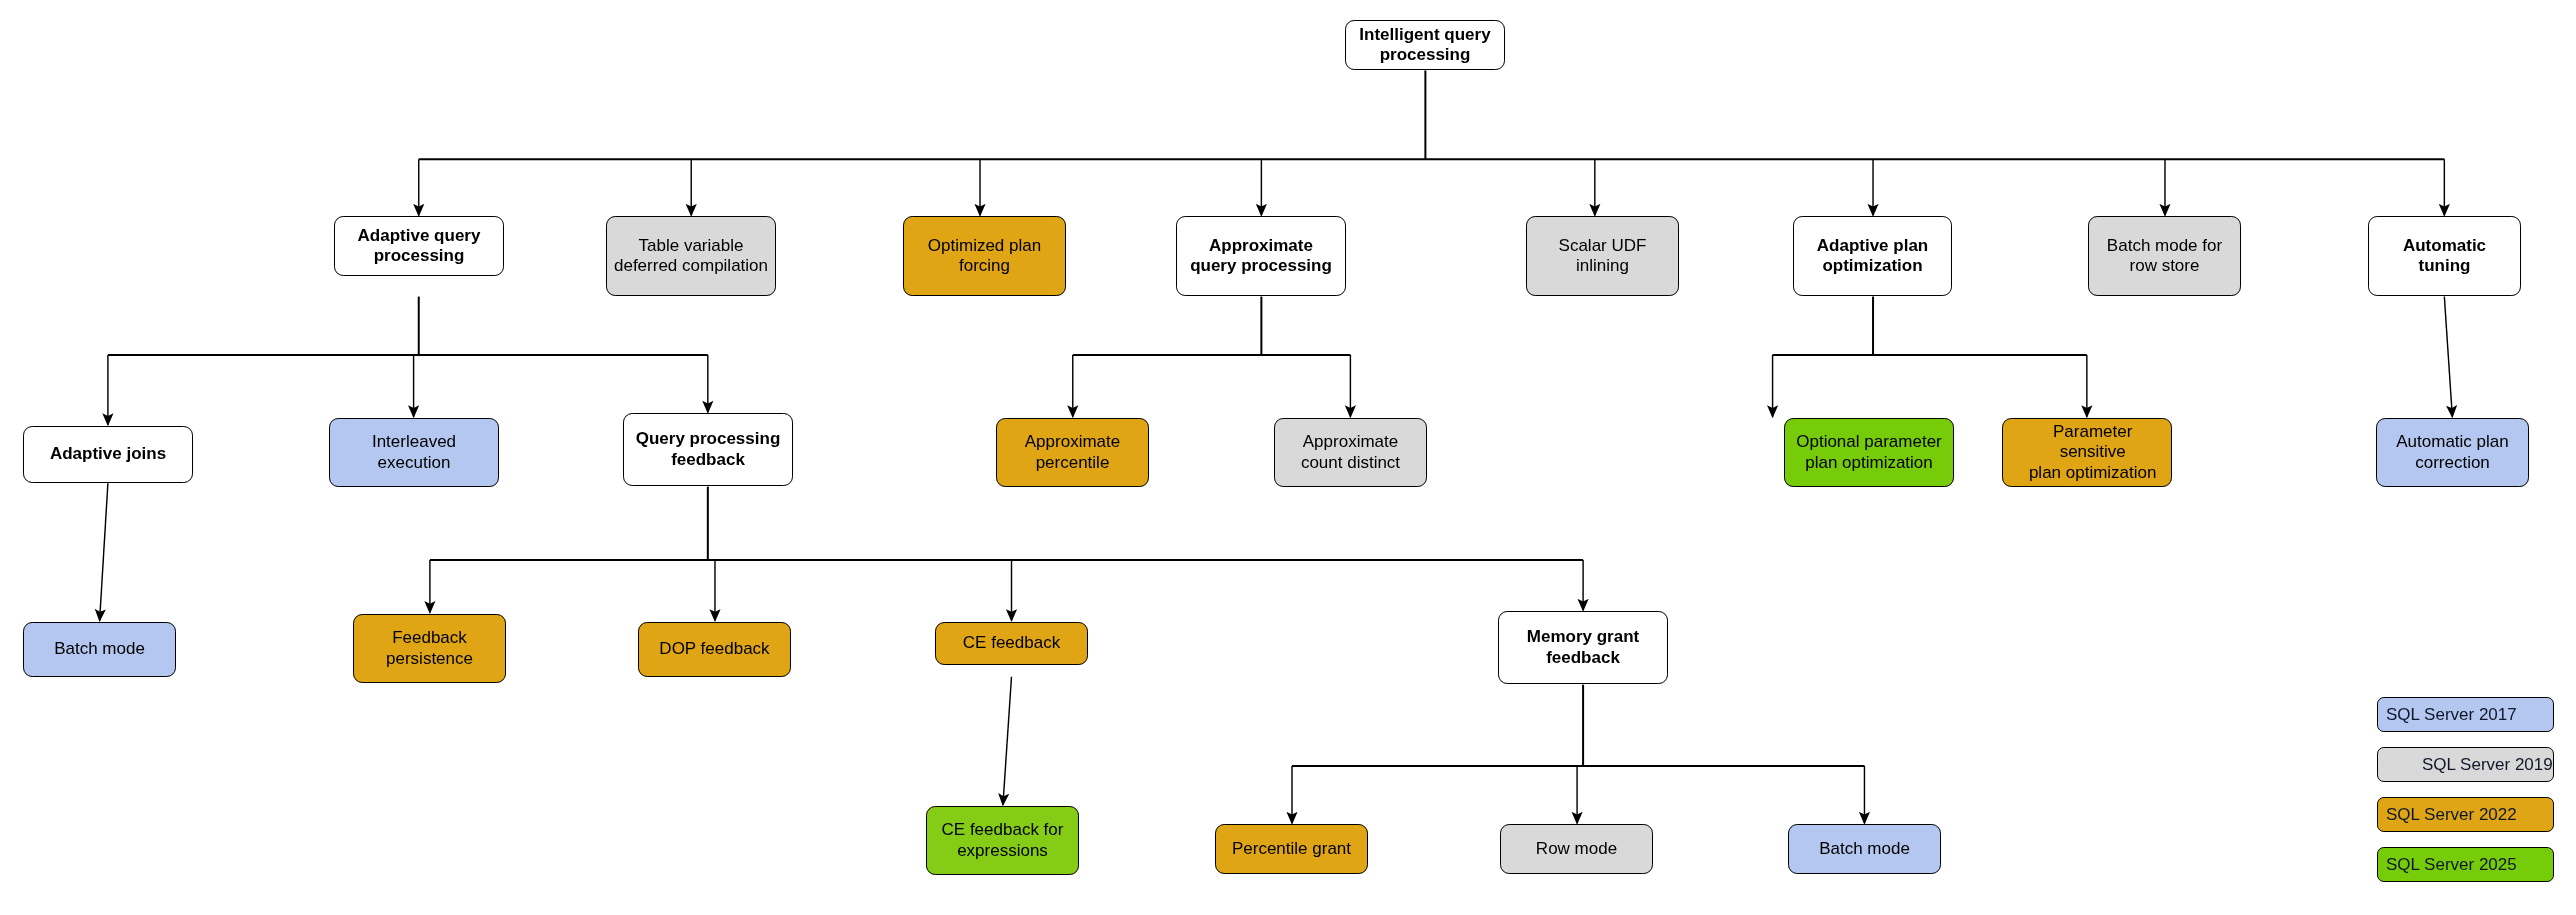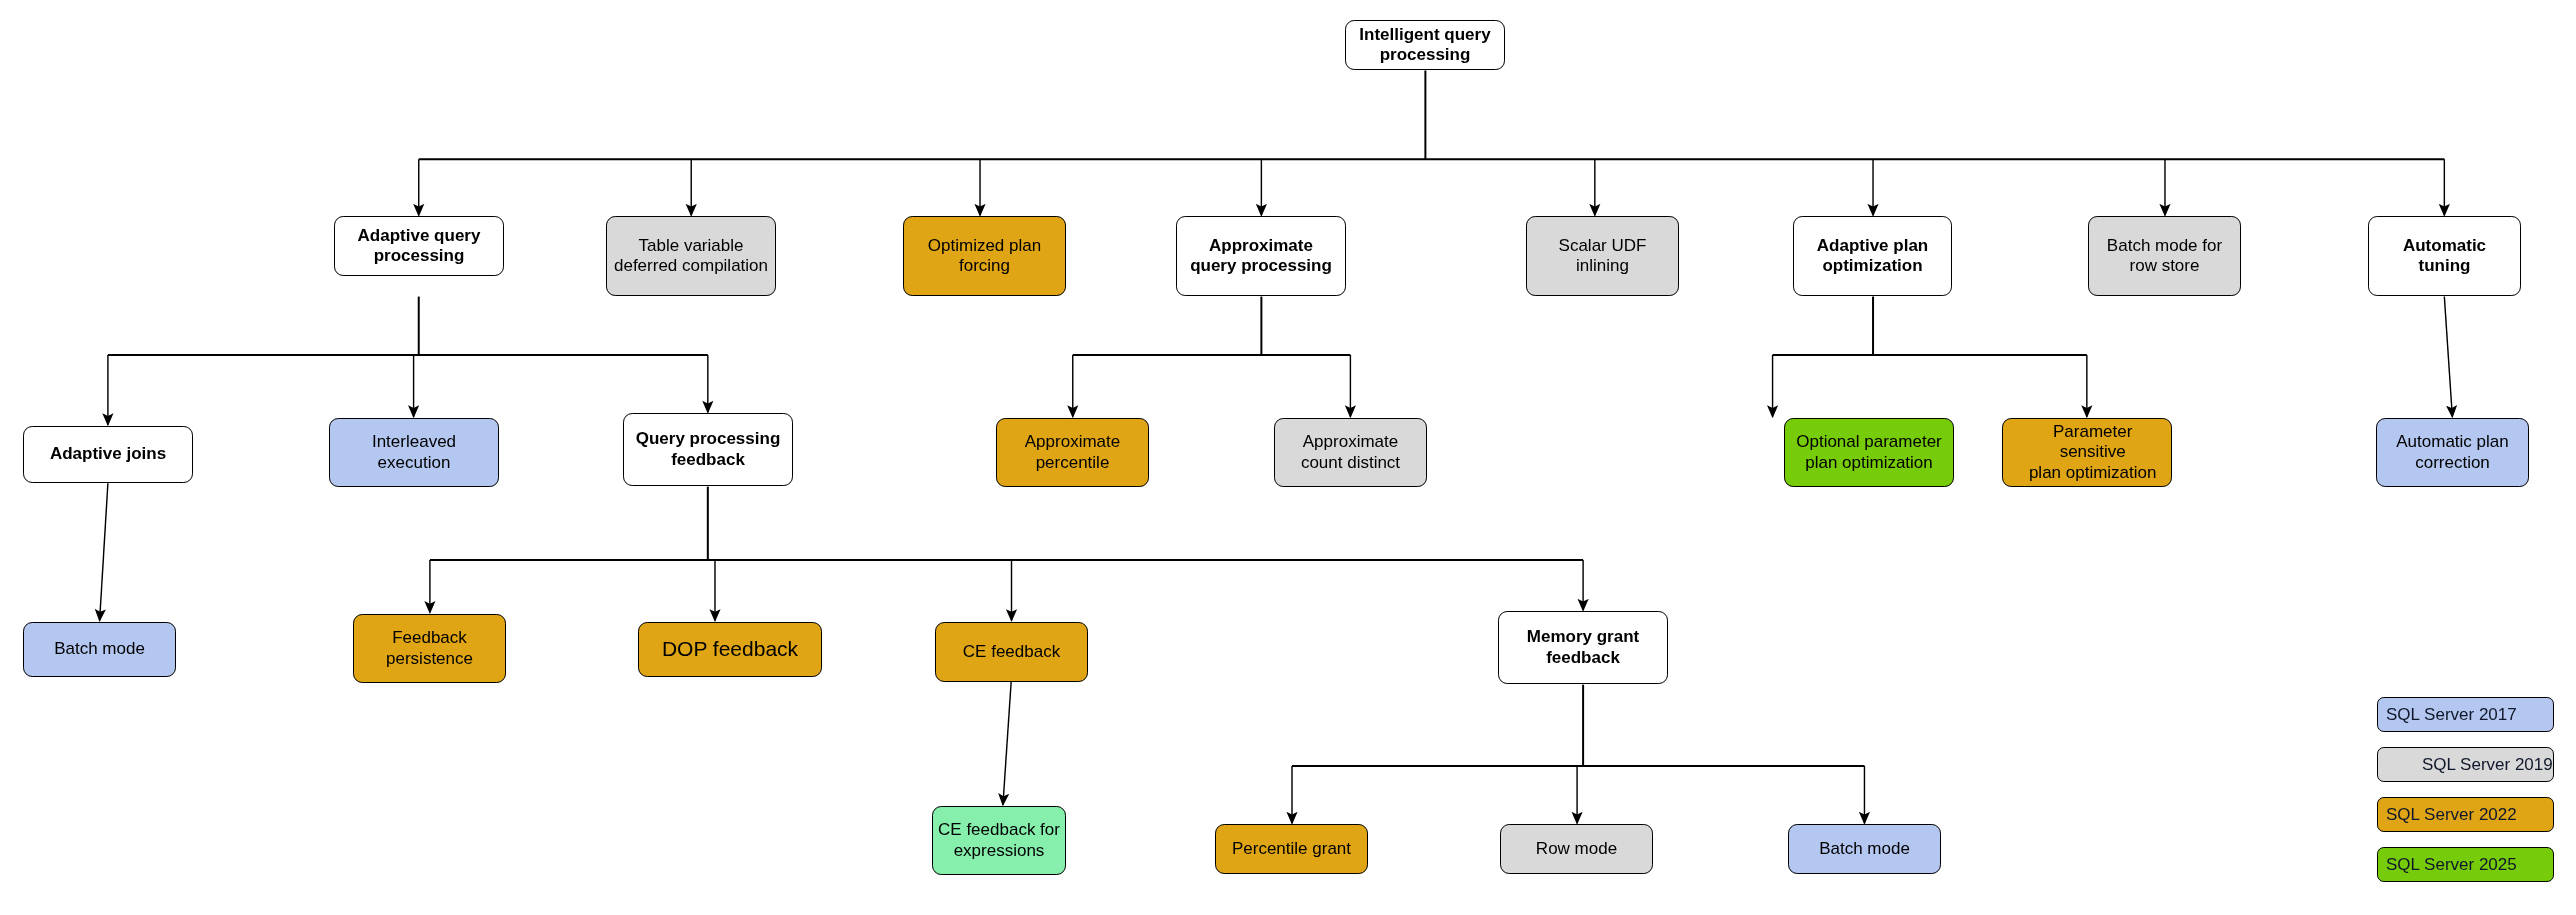--- a/index.html
+++ b/index.html
@@ -132,25 +132,25 @@
 count distinct</div>
       <div class="node" style="left: 1784px; top: 418px; width: 170px; height: 69px; background: rgb(118, 204, 9); font-size: 17px;">Optional parameter
 plan optimization</div>
       <div class="node" style="left: 2002px; top: 418px; width: 170px; height: 69px; background: rgb(223, 165, 21); font-size: 17px; padding-left: 16px;">Parameter sensitive
 plan optimization</div>
       <div class="node" style="left: 2376px; top: 418px; width: 153px; height: 69px; background: rgb(180, 199, 240); font-size: 17px;">Automatic plan
 correction</div>
       <div class="node" style="left: 23px; top: 622px; width: 153px; height: 55px; background: rgb(180, 199, 240); font-size: 17px;">Batch mode</div>
       <div class="node" style="left: 353px; top: 614px; width: 153px; height: 69px; background: rgb(223, 165, 21); font-size: 17px;">Feedback
 persistence</div>
-      <div class="node" style="left: 638px; top: 622px; width: 184px; height: 55px; background: rgb(223, 165, 21); font-size: 21px;">DOP feedback</div>
-      <div class="node" style="left: 935px; top: 622px; width: 153px; height: 60px; background: rgb(223, 165, 21); font-size: 17px;">CE feedback</div>
+      <div class="node" style="left: 638px; top: 622px; width: 153px; height: 55px; background: rgb(223, 165, 21); font-size: 17px;">DOP feedback</div>
+      <div class="node" style="left: 935px; top: 622px; width: 153px; height: 43px; background: rgb(223, 165, 21); font-size: 17px;">CE feedback</div>
       <div class="node bold" style="left: 1498px; top: 611px; width: 170px; height: 73px; background: rgb(255, 255, 255); font-size: 17px;">Memory grant
 feedback</div>
-      <div class="node" style="left: 926px; top: 806px; width: 134px; height: 69px; background: #86efac; font-size: 17px; margin-left: 6px;">CE feedback for
+      <div class="node" style="left: 926px; top: 806px; width: 153px; height: 69px; background: #84cc16; font-size: 17px;">CE feedback for
 expressions</div>
       <div class="node" style="left: 1215px; top: 824px; width: 153px; height: 50px; background: rgb(223, 165, 21); font-size: 17px;">Percentile grant</div>
       <div class="node" style="left: 1500px; top: 824px; width: 153px; height: 50px; background: rgb(217, 217, 217); font-size: 17px;">Row mode</div>
       <div class="node" style="left: 1788px; top: 824px; width: 153px; height: 50px; background: rgb(180, 199, 240); font-size: 17px;">Batch mode</div>
     </div>
   <div id="legend-layer">
       <div class="legend-item" style="left: 2377px; top: 697px; width: 177px; height: 35px; background: rgb(180, 199, 240); font-size: 17px;">SQL Server 2017</div>
       <div class="legend-item" style="left: 2377px; top: 747px; width: 177px; height: 35px; background: rgb(217, 217, 217); font-size: 17px; padding-left: 44px;">SQL Server 2019</div>
       <div class="legend-item" style="left: 2377px; top: 797px; width: 177px; height: 35px; background: rgb(223, 165, 21); font-size: 17px;">SQL Server 2022</div>
       <div class="legend-item" style="left: 2377px; top: 847px; width: 177px; height: 35px; background: rgb(118, 204, 9); font-size: 17px;">SQL Server 2025</div>

